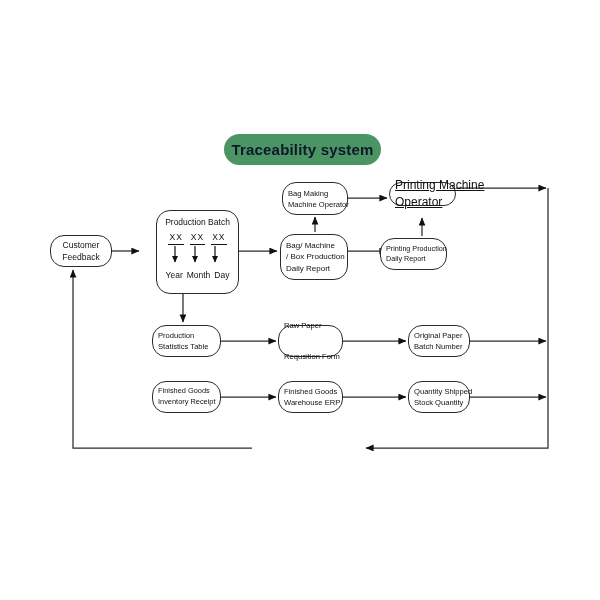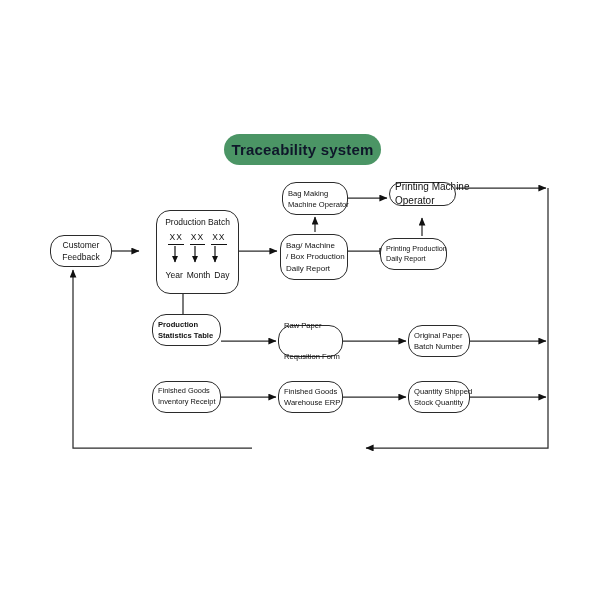--- a/index.html
+++ b/index.html
@@ -169,37 +169,37 @@
       <span>Month</span>
       <span>Day</span>
     </div>
   </div>
 
   <div class="node left" style="left:282px; top:182px; width:66px; height:33px; font-size:7.6px;">
     <span class="ln">Bag Making</span>
     <span class="ln">Machine Operator</span>
   </div>
 
-  <div class="node left" style="left:389px; top:182px; width:67px; height:24px; font-size:10px;">
+  <div class="node left" style="left:389px; top:182px; width:67px; height:24px; font-size:12px;text-decoration:underline;">
     <span class="ln">Printing Machine</span>
     <span class="ln">Operator</span>
   </div>
 
   <div class="node left" style="left:280px; top:234px; width:68px; height:46px; font-size:8px;">
     <span class="ln">Bag/ Machine</span>
     <span class="ln">/ Box Production</span>
     <span class="ln">Daily Report</span>
   </div>
 
   <div class="node left" style="left:380px; top:238px; width:67px; height:32px; font-size:7.2px;">
     <span class="ln">Printing Production</span>
     <span class="ln">Daily Report</span>
   </div>
 
-  <div class="node left" style="left:152px; top:314px; width:69px; height:32px; font-size:7.6px;font-weight:bold;">
+  <div class="node left" style="left:152px; top:325px; width:69px; height:32px; font-size:7.6px;">
     <span class="ln">Production</span>
     <span class="ln">Statistics Table</span>
   </div>
 
   <div class="node left" style="left:278px; top:325px; width:65px; height:32px; font-size:7.6px;gap:20px;">
     <span class="ln">Raw Paper</span>
     <span class="ln">Requsition Form</span>
   </div>
 
   <div class="node left" style="left:408px; top:325px; width:62px; height:32px; font-size:7.6px;">

